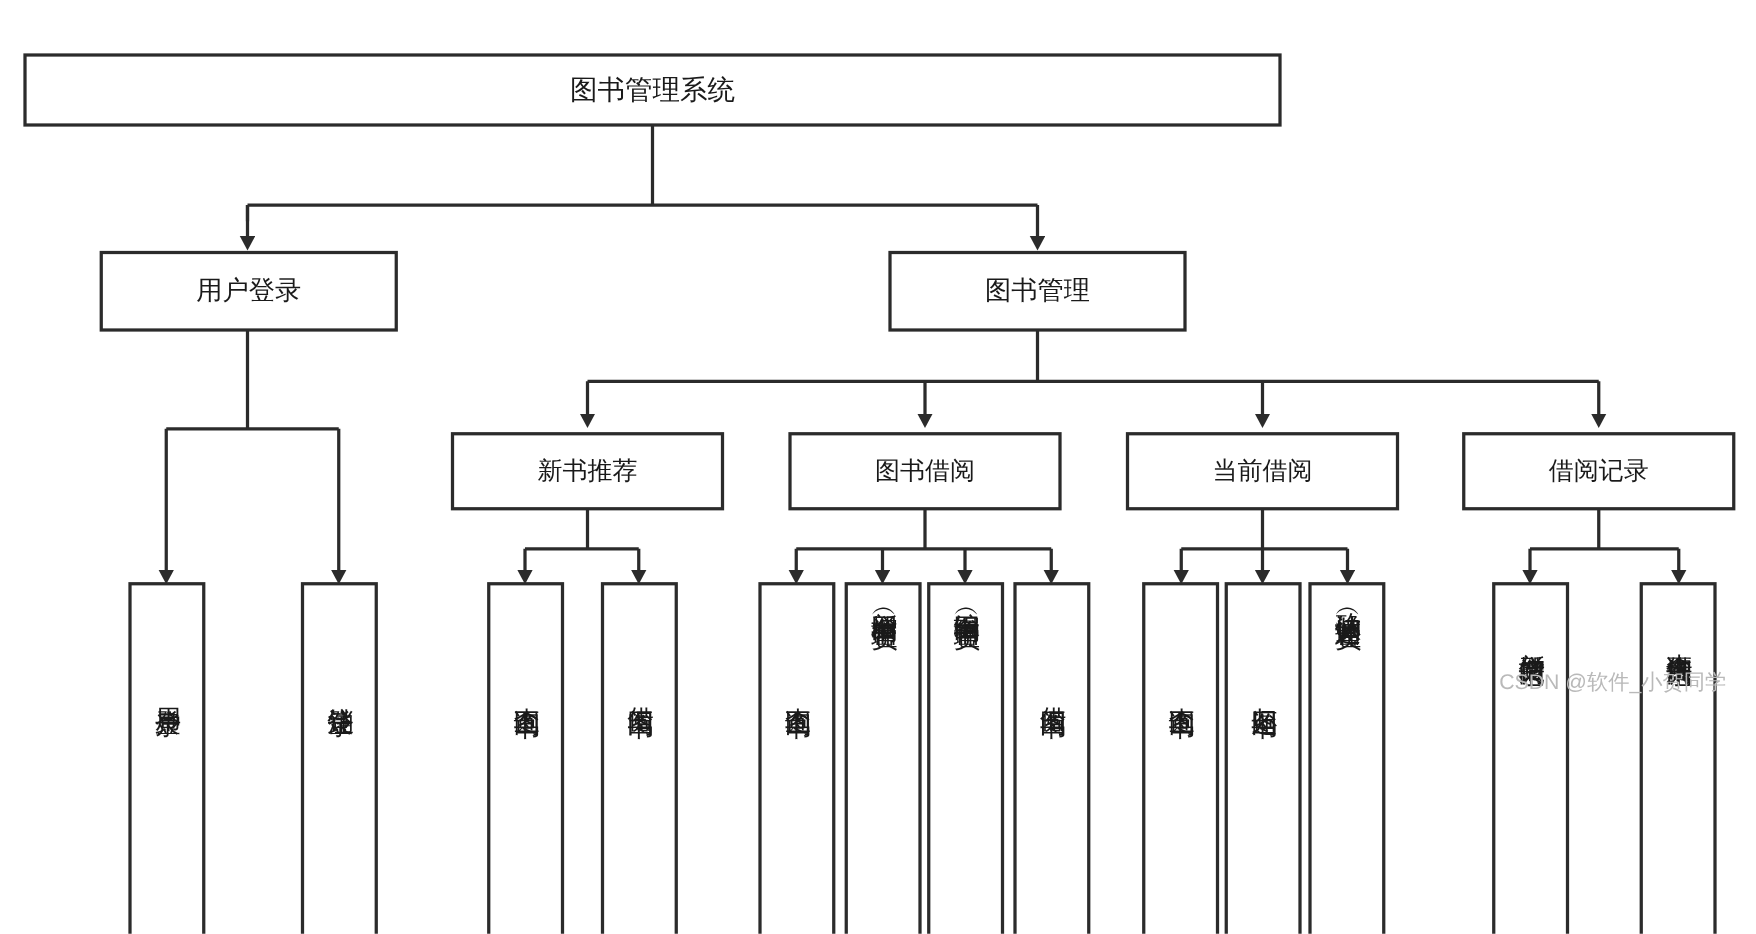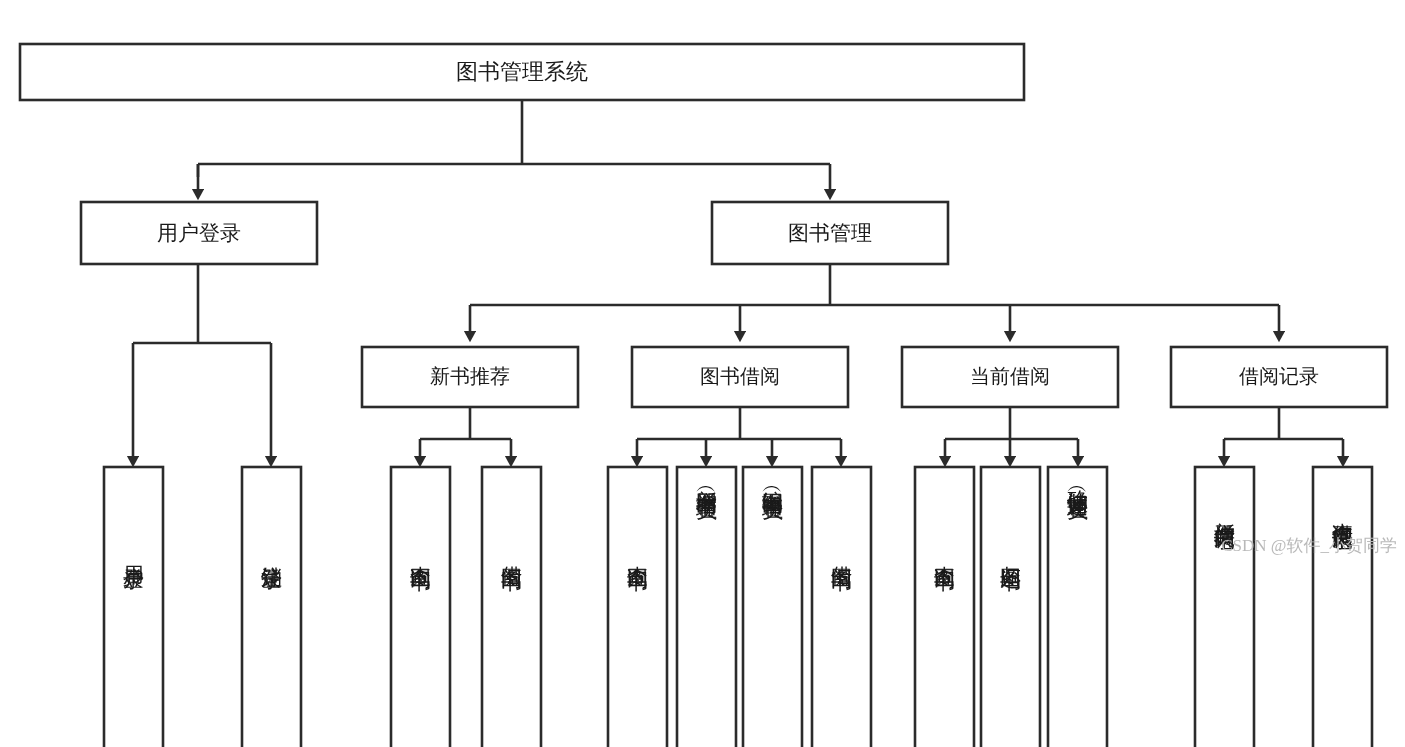--- a/index.html
+++ b/index.html
@@ -62,23 +62,23 @@
     stroke-width: 2.6;
     fill: none;
     stroke-linecap: butt;
   }
   .arrow-head {
     fill: #2b2b2b;
     stroke: none;
   }
   .watermark {
     position: absolute;
-    right: 8px;
+    right: 24px;
     bottom: 4px;
-    font-family: Liberation Serif, serif;
+    font-family: Liberation Sans, sans-serif;
     font-size: 17px;
     color: #b9b9b9;
     white-space: nowrap;
     user-select: none;
     pointer-events: none;
   }
 </style>
 </head>
 <body>
 

